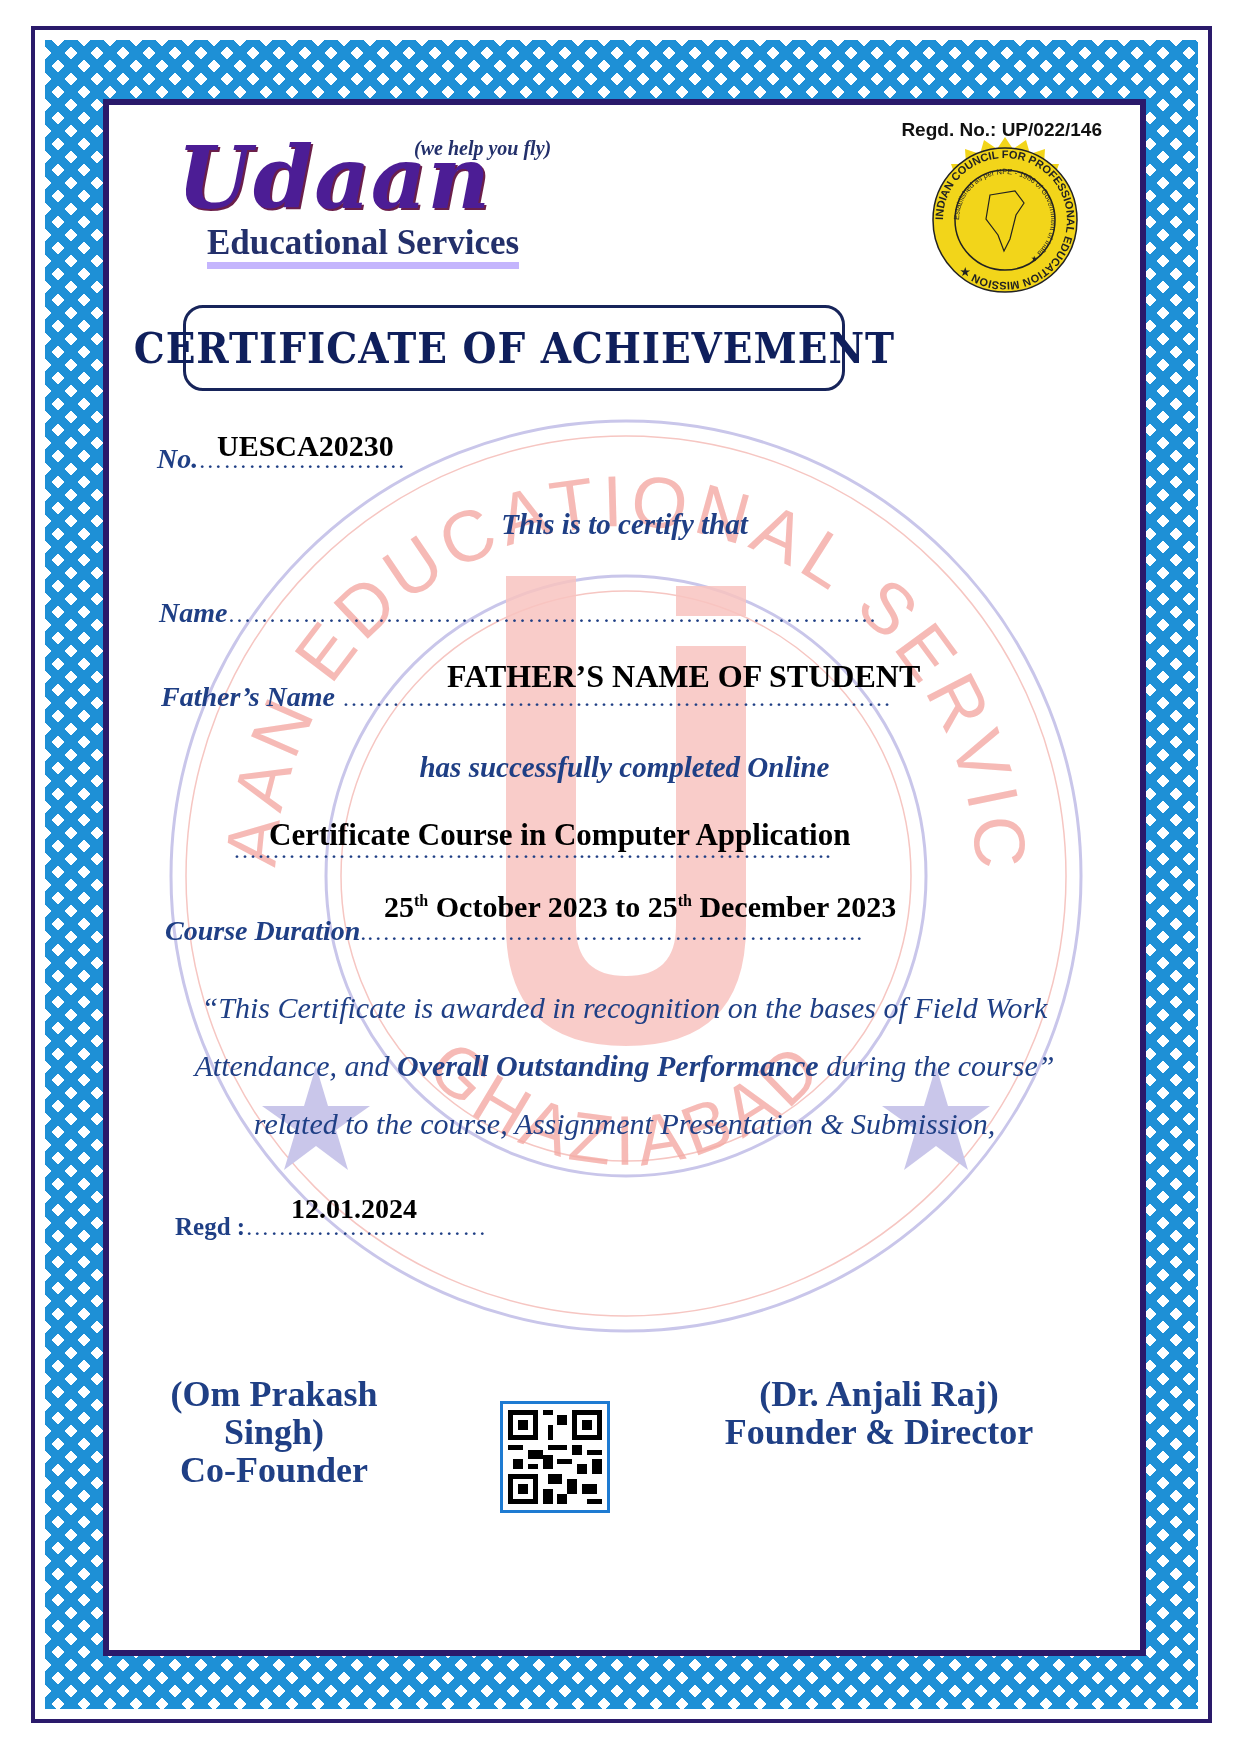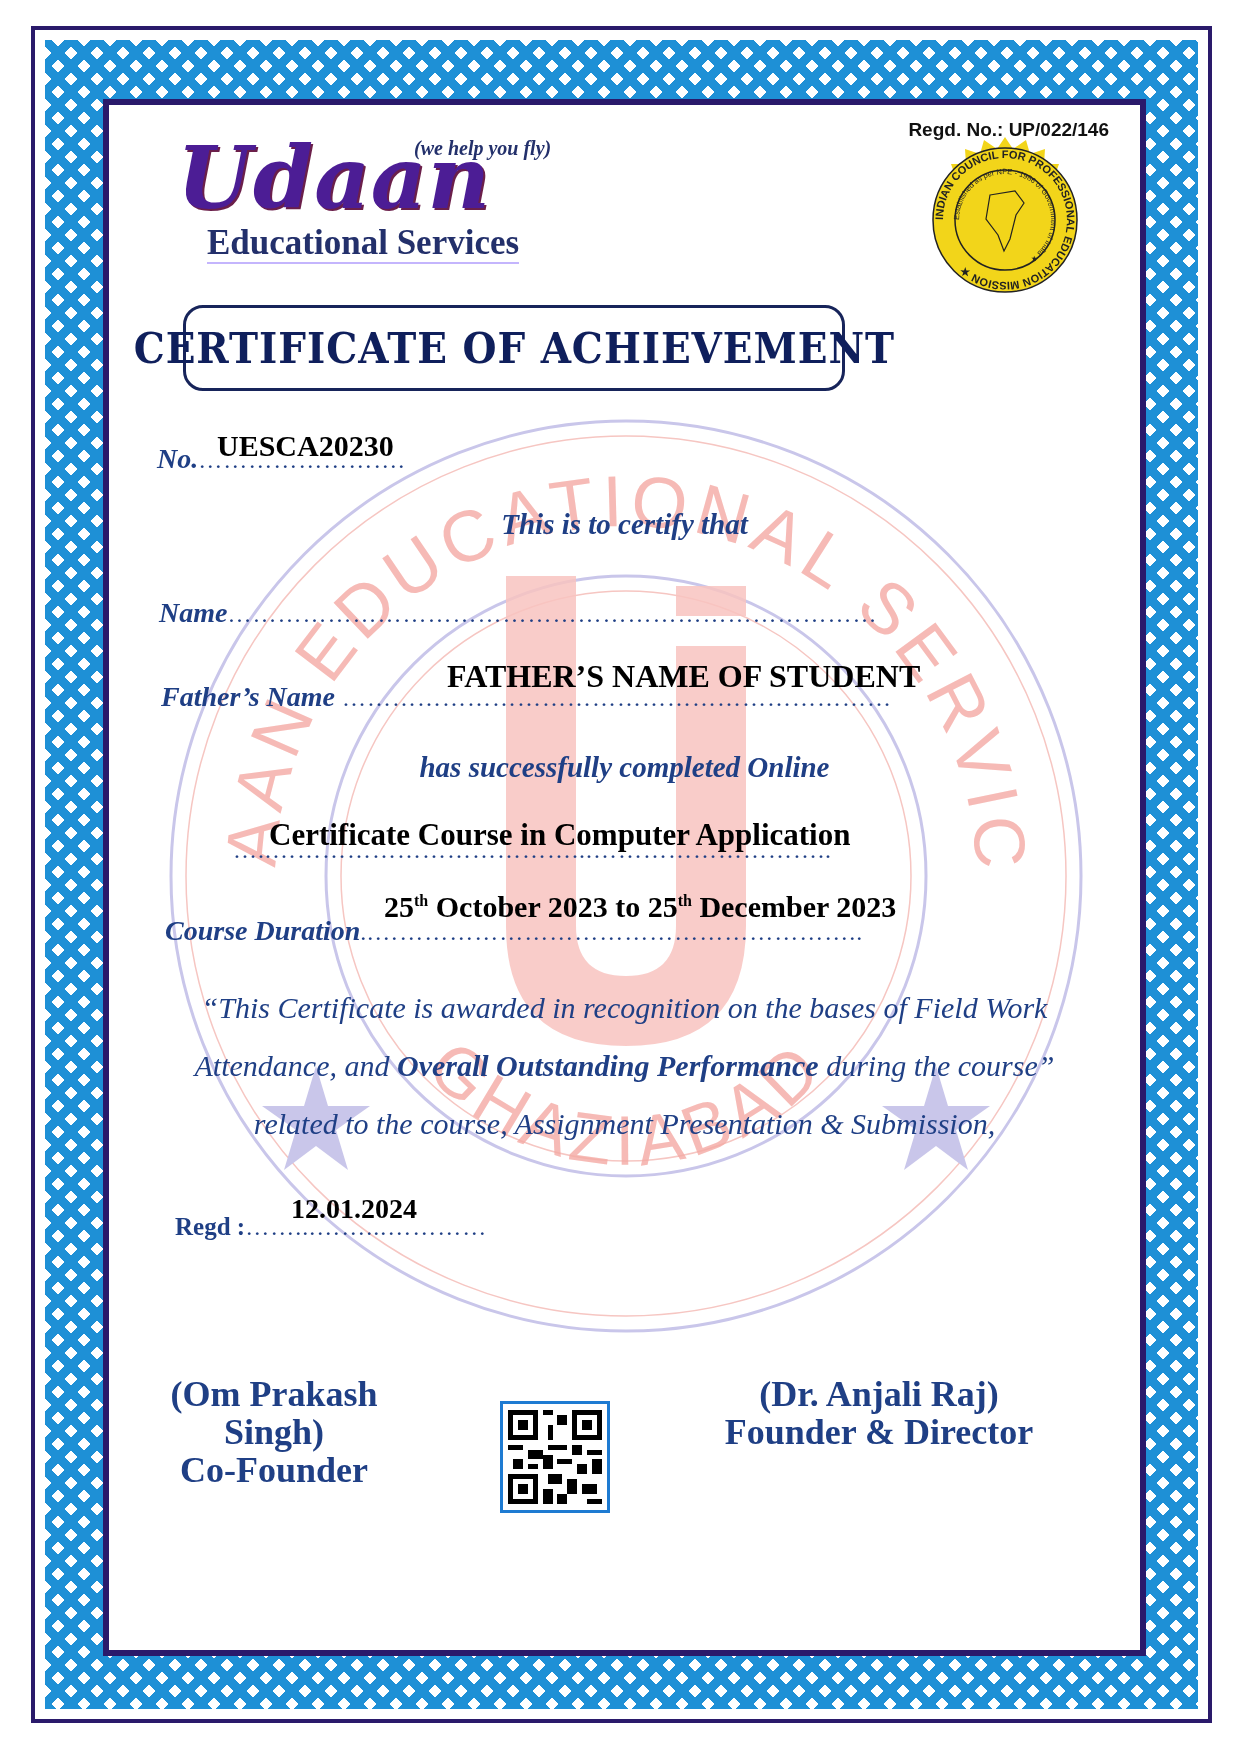--- a/index.html
+++ b/index.html
@@ -9,25 +9,25 @@
     background-color:#fff;
     background-image:
       radial-gradient(circle at 50% 50%, #1e90d6 0 6px, transparent 7px),
       linear-gradient(45deg, transparent 38%, #1e90d6 38% 62%, transparent 62%),
       linear-gradient(-45deg, transparent 38%, #1e90d6 38% 62%, transparent 62%);
     background-size:26px 26px, 26px 26px, 26px 26px;
   }
   .inner-frame { position:absolute; left:103px; top:99px; width:1043px; height:1557px; border:6px solid #2a1a6b; box-sizing:border-box; background:#fff; overflow:hidden; }
 
   .watermark { position:absolute; left:150px; top:400px; width:940px; height:940px; pointer-events:none; }
-  .regd { position:absolute; right:31px; top:14px; font-family:"Liberation Sans", sans-serif; font-weight:bold; font-size:19px; color:#111; }
+  .regd { position:absolute; right:38px; top:14px; font-family:"Liberation Sans", sans-serif; font-weight:bold; font-size:19px; color:#111; }
   .logo { position:absolute; left:40px; top:30px; width:420px; height:130px; }
   .logo-word { position:absolute; left:28px; top:0; font-family:"DejaVu Serif", serif; font-style:italic; font-weight:bold; font-size:86px; color:#4c1d95; letter-spacing:1px; text-shadow:2px 2px 0 #6b1f4a; line-height:1; }
   .logo-tag { position:absolute; left:265px; top:2px; font-family:"Liberation Serif", serif; font-style:italic; font-weight:bold; font-size:20px; color:#23306b; }
-  .logo-sub { position:absolute; left:58px; top:90px; font-family:"Liberation Serif", serif; font-weight:bold; font-size:35px; color:#23306b; border-bottom:2px solid #c4b5fd; line-height:1.05; }
+  .logo-sub { position:absolute; left:58px; top:90px; font-family:"Liberation Serif", serif; font-weight:bold; font-size:35px; color:#23306b; border-bottom:7px solid #c4b5fd; line-height:1.05; }
   .seal { position:absolute; right:50px; top:30px; width:170px; height:170px; }
 
   .title-box { position:absolute; left:74px; top:200px; width:662px; height:86px; border:3px solid #17245a; border-radius:20px; box-sizing:border-box; display:flex; align-items:center; justify-content:center; }
   .title-text { font-family:"DejaVu Serif", serif; font-weight:bold; font-size:42px; color:#0f1f5c; letter-spacing:1px; transform:scaleX(0.93); white-space:nowrap; }
 
   .field { position:absolute; font-family:"Liberation Serif", serif; }
   .lbl { color:#1f3f85; font-style:italic; font-weight:bold; font-size:28px; }
   .dots { color:#1f3f85; font-size:24px; letter-spacing:1px; }
   .val { position:absolute; color:#000; font-weight:bold; font-size:32px; white-space:nowrap; }
   .center-line { position:absolute; left:0; width:100%; text-align:center; color:#1f3f85; font-style:italic; font-weight:bold; font-size:29px; }

